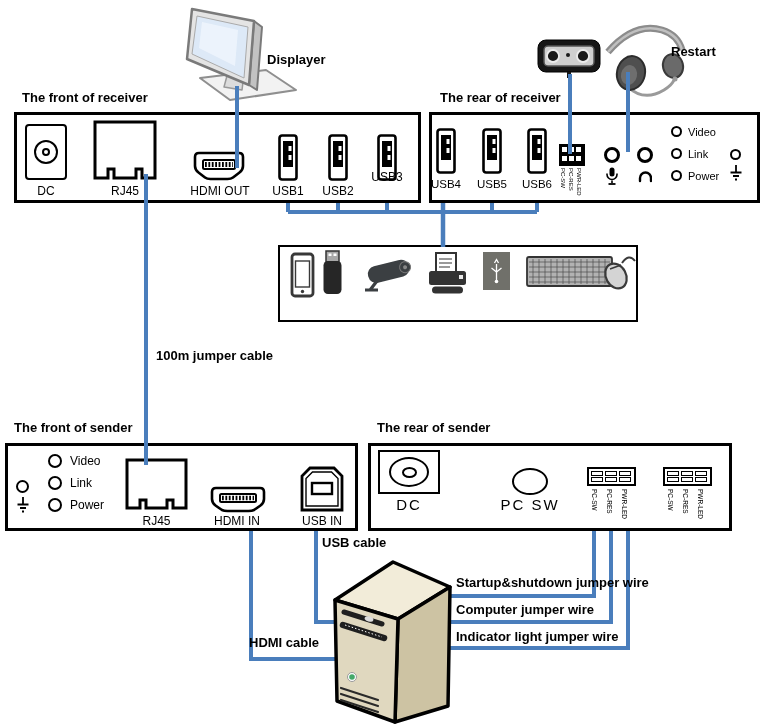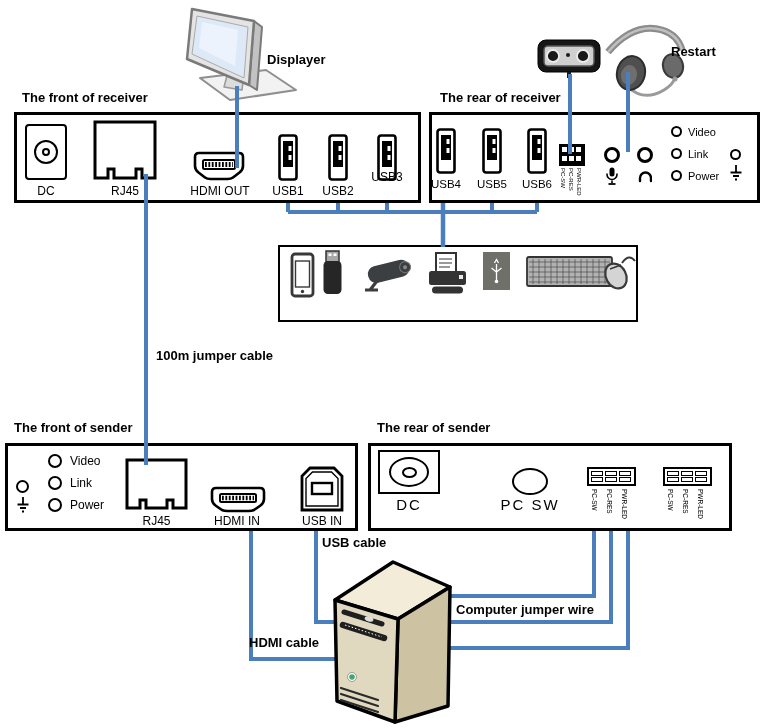--- a/index.html
+++ b/index.html
@@ -337,21 +337,23 @@
         <span></span>
         <span></span>
     </div>
     <div class="vtext" style="left:295px;top:43px;height:42px">PC-SW</div>
     <div class="vtext" style="left:310px;top:43px;height:42px">PC-RES</div>
     <div class="vtext" style="left:325px;top:43px;height:42px">PWR-LED</div>
   </div>
 
   <div class="lbl" style="left:322px;top:535px">USB cable</div>
   <div class="lbl" style="left:249px;top:635px">HDMI cable</div>
+  <div class="lbl" style="left:456px;top:575px">Startup&amp;shutdown jumper wire</div>
   <div class="lbl" style="left:456px;top:602px">Computer jumper wire</div>
+  <div class="lbl" style="left:456px;top:629px">Indicator light jumper wire</div>
 
   <div class="icn" style="left:325px;top:555px;z-index:6">
     <svg width="135" height="175" viewBox="0 0 135 175" stroke-linejoin="round">
       <polygon points="10,45 68,7 125,32 73,64" fill="#f2ecd9" stroke="#000" stroke-width="3.5"></polygon>
       <polygon points="73,64 125,32 123,151 70,167" fill="#cdc3a3" stroke="#000" stroke-width="3.5"></polygon>
       <polygon points="10,45 73,64 70,167 12,146" fill="#e0d8bf" stroke="#000" stroke-width="3.5"></polygon>
       <line x1="19" y1="57" x2="57" y2="69" stroke="#1f1f1f" stroke-width="5" stroke-linecap="round"></line>
       <ellipse cx="44" cy="64" rx="4.5" ry="2.5" fill="#dddddd" transform="rotate(17 44 64)"></ellipse>
       <line x1="18" y1="70" x2="59" y2="83" stroke="#1f1f1f" stroke-width="6.5" stroke-linecap="round"></line>
       <line x1="20" y1="70" x2="57" y2="82" stroke="#fff" stroke-width="1" stroke-dasharray="1.5,2"></line>

